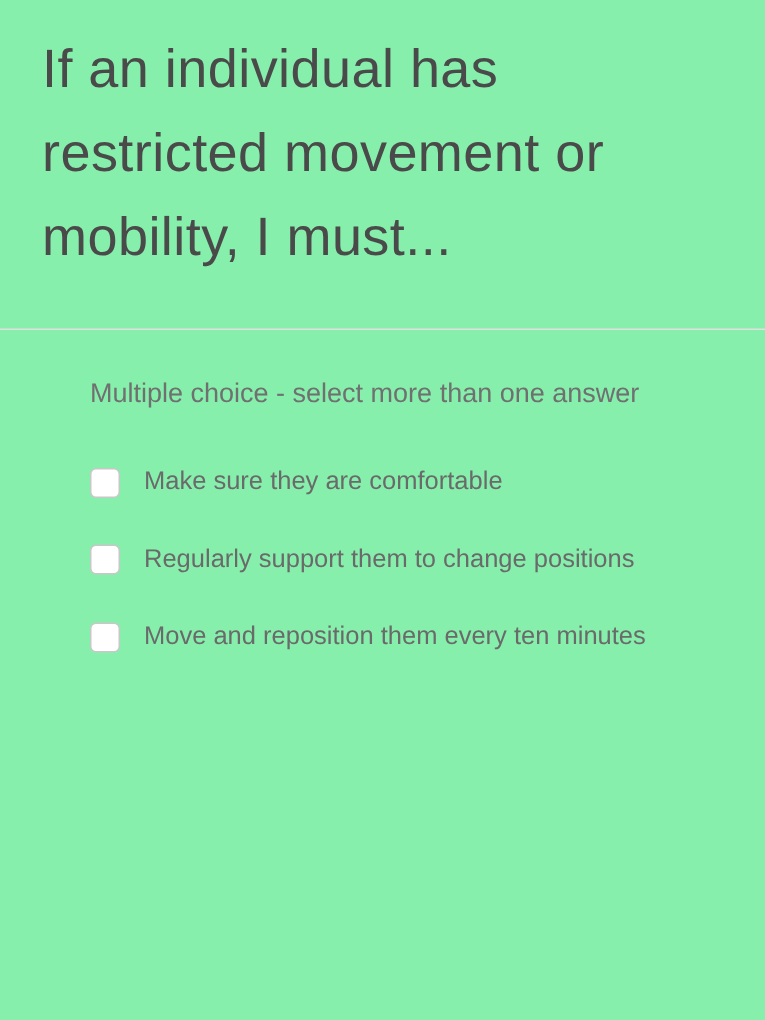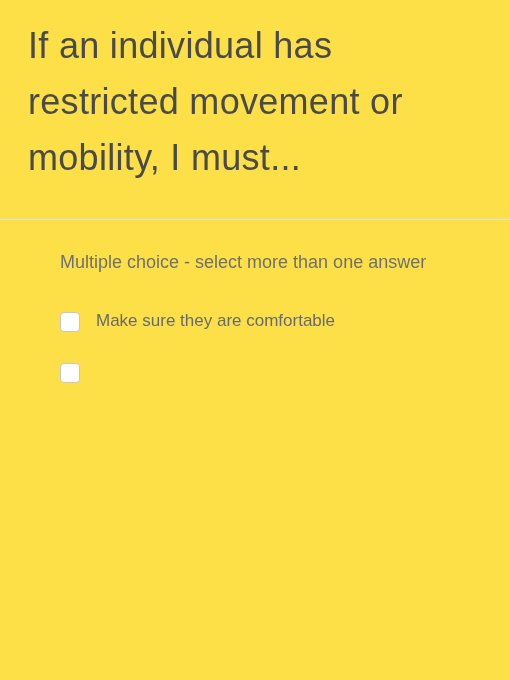--- a/index.html
+++ b/index.html
@@ -10,21 +10,21 @@
     body {
       width: 510px;
       height: 680px;
       font-family: -apple-system, BlinkMacSystemFont, 'Segoe UI', Helvetica, Arial, sans-serif;
       background: #f5f5f5;
       overflow: hidden;
     }
     .screen {
       width: 100%;
       height: 100%;
-      background: #fde047;
+      background: #86efac;
       display: flex;
       flex-direction: column;
     }
     .question-section {
       padding: 18px 28px 34px 28px;
     }
     .question-text {
       font-size: 36px;
       font-weight: 300;
       color: #4a4a4a;
@@ -90,19 +90,24 @@
     <div class="options-list">
 
       <label class="option-row">
         <span class="checkbox-box"></span>
         <span class="option-label">Make sure they are comfortable</span>
       </label>
 
 
       <label class="option-row">
         <span class="checkbox-box"></span>
+        <span class="option-label">Regularly support them to change positions</span>
       </label>
 
+      <label class="option-row">
+        <span class="checkbox-box"></span>
+        <span class="option-label">Move and reposition them every ten minutes</span>
+      </label>
 
     </div>
   </div>
 
 </div>
 
 </body></html>

